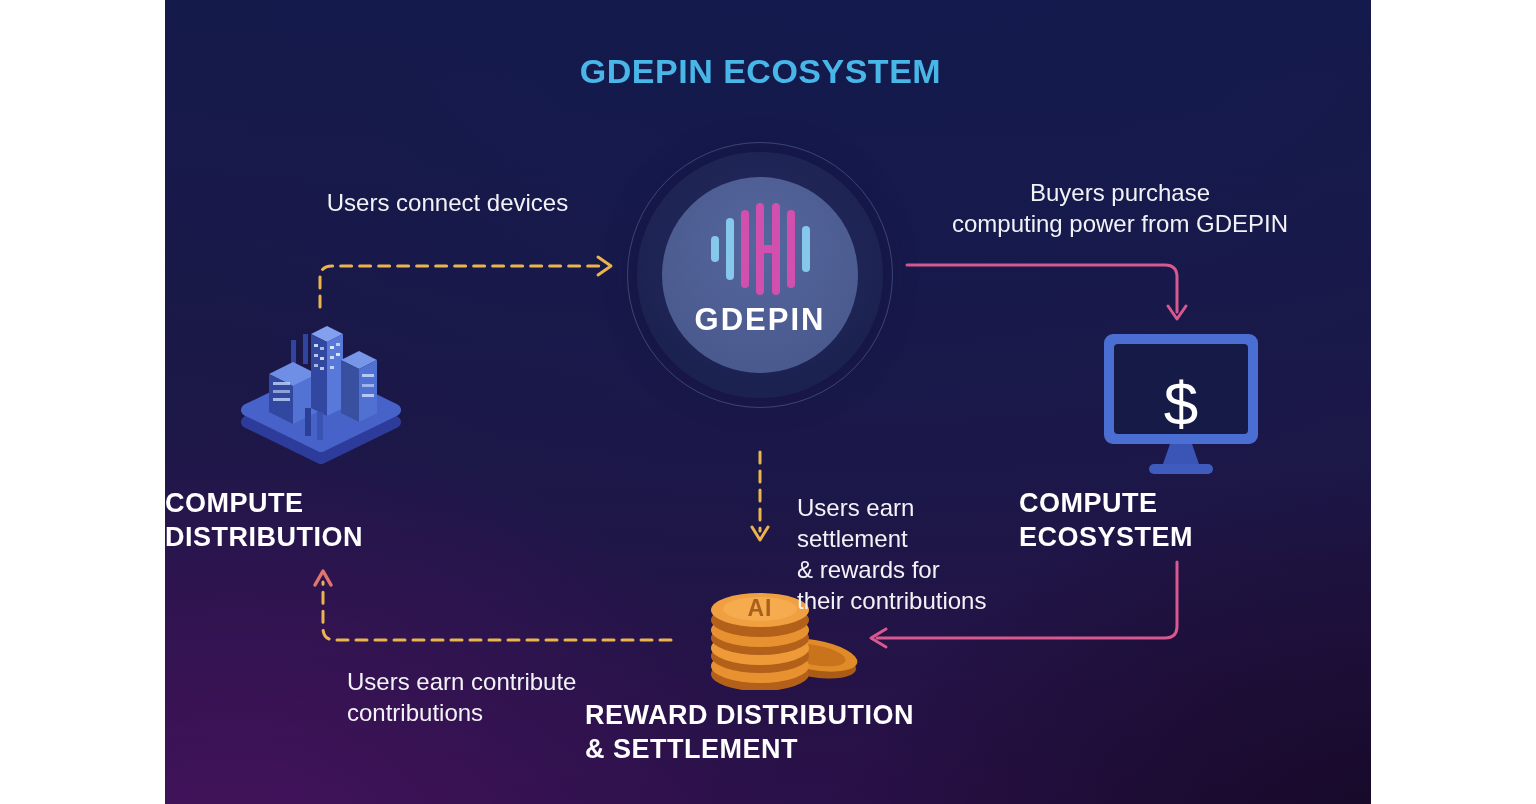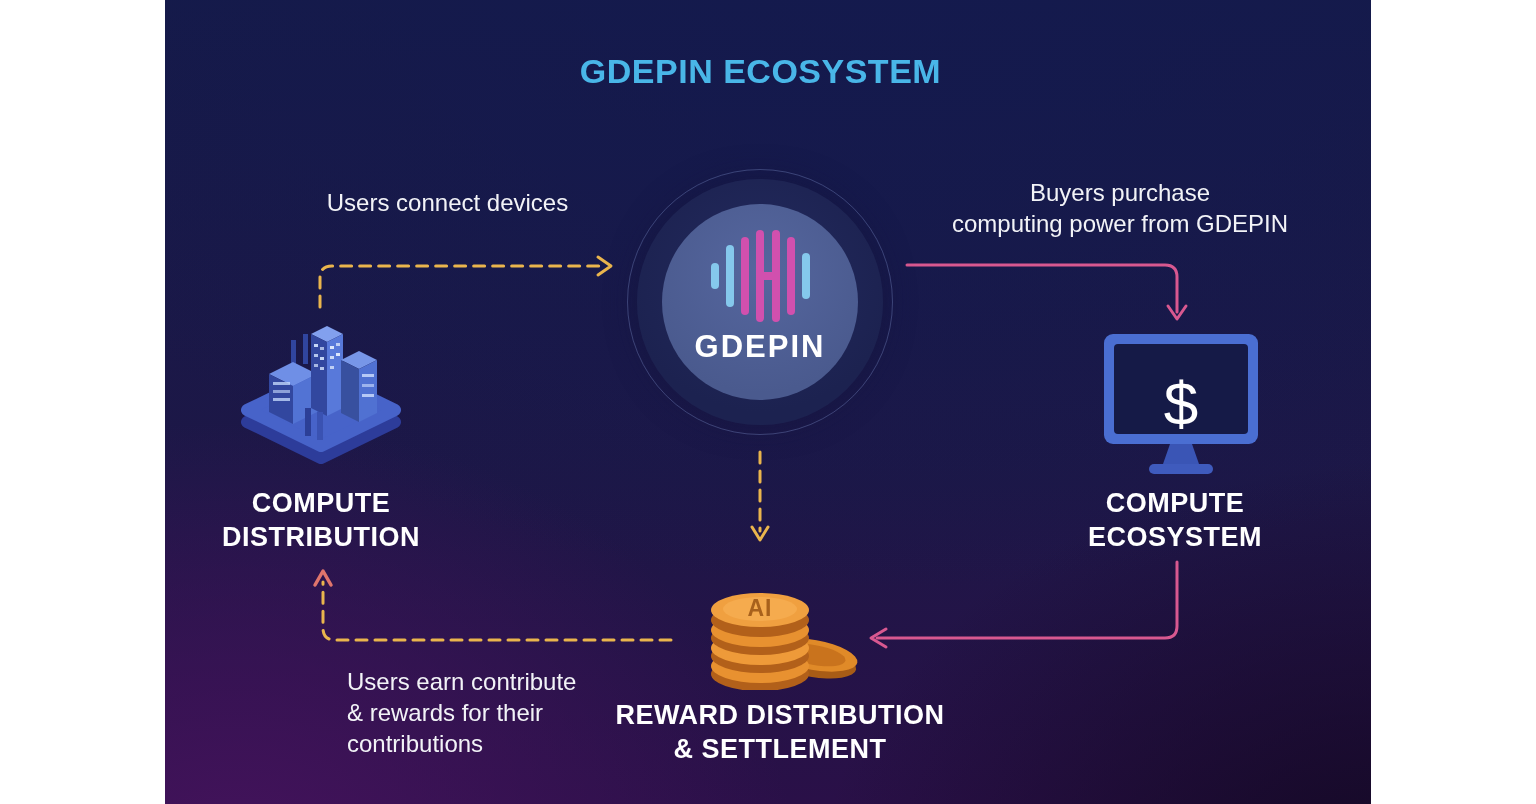--- a/index.html
+++ b/index.html
@@ -17,21 +17,21 @@
       radial-gradient(1000px 760px at 102% 112%, #120822 0%, rgba(18,8,34,0) 58%),
       radial-gradient(1300px 900px at 60% -10%, #141a4e 0%, rgba(20,26,78,0) 75%),
       linear-gradient(180deg, #151a49 0%, #1d1747 60%, #2a1048 100%);
   }
   .page-title {
     position:absolute; left:0; top:52px; width:1150px;
     text-align:center; font-size:34px; font-weight:800;
     color:#49b6e8; letter-spacing:0.5px;padding-left:41px;
   }
   
-  .hub { position:absolute; left:462px; top:169px; width:266px; height:266px; }
+  .hub { position:absolute; left:462px; top:142px; width:266px; height:266px; }
   .hub-ring { position:absolute; inset:0; border-radius:50%;
     border:1px solid rgba(140,160,220,0.38); }
   .hub-outer { position:absolute; left:10px; top:10px; width:246px; height:246px;
     border-radius:50%; background:radial-gradient(circle at 50% 40%, #232a5e 0%, #1c2250 70%);
     box-shadow:0 0 30px rgba(20,20,60,0.6); }
   .hub-inner { position:absolute; left:35px; top:35px; width:196px; height:196px;
     border-radius:50%; background:radial-gradient(circle at 50% 35%, #55669e 0%, #4a5a8e 75%); }
   .hub-logo { position:absolute; left:0; top:52px; width:100%; height:110px;
     display:flex; align-items:center; justify-content:center; gap:7px; }
   .wbar { border-radius:4px; width:8px; }
@@ -40,21 +40,21 @@
   .h-glyph { position:relative; width:24px; height:92px; }
   .h-glyph .hl, .h-glyph .hr { position:absolute; top:0; width:8px; height:100%;
     border-radius:4px; background:#d150ae; }
   .h-glyph .hl { left:0; } .h-glyph .hr { right:0; }
   .h-glyph .hc { position:absolute; top:42px; left:4px; width:16px; height:8px;
     background:#d150ae; }
   .hub-label { position:absolute; left:0; top:160px; width:100%;
     text-align:center; color:#ffffff; font-size:31px; font-weight:800;
     letter-spacing:2px; }
   
-  .node-label { position:absolute; text-align:center; color:#ffffff;
+  .node-label { position:absolute; text-align:left; color:#ffffff;
     font-size:27px; font-weight:800; line-height:34px; letter-spacing:0.5px; }
   .annotation { position:absolute; color:#f2f3f7; font-size:24px;
     line-height:31px; font-weight:400; }
   .annotation.center { text-align:center; }
   
   .icon-abs { position:absolute; }
 </style>
 </head>
 <body>
 
@@ -197,20 +197,25 @@
       <div>&amp; SETTLEMENT</div>
     </div>
 
     <div class="annotation center" style="left:110px;top:159px;width:345px;margin-top:28px;">
       <div>Users connect devices</div>
     </div>
     <div class="annotation center" style="left:755px;top:177px;width:400px;">
       <div>Buyers purchase</div>
       <div>computing power from GDEPIN</div>
     </div>
+    <div class="annotation" style="left:632px;top:492px;width:270px;">
+      <div>Users earn</div>
+      <div>settlement</div>
+      <div>&amp; rewards for</div>
+      <div>their contributions</div>
+    </div>
     <div class="annotation" style="left:182px;top:666px;width:290px;">
       <div>Users earn contribute</div>
-      <div>&amp; rewards for their</div>
       <div>contributions</div>
     </div>
 
   </div>
 </div>
 
 </body></html>

